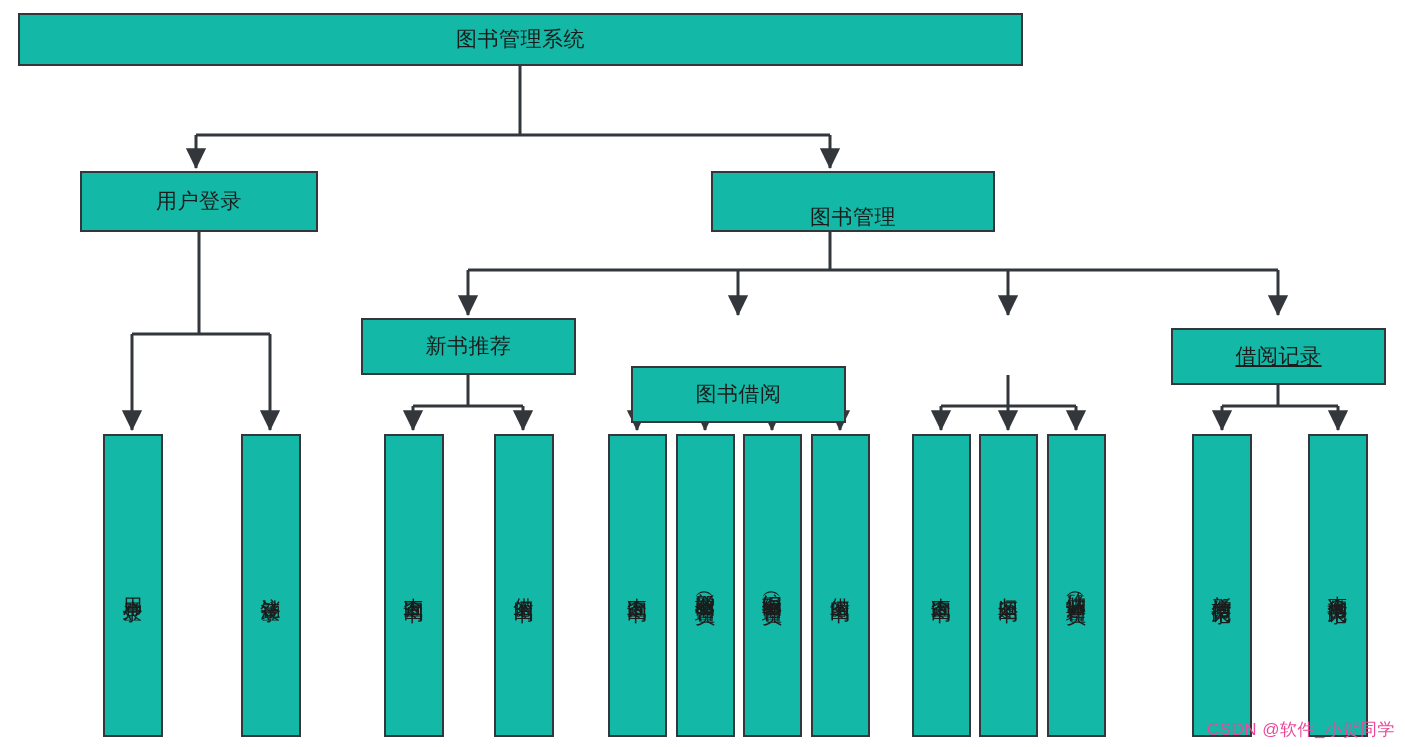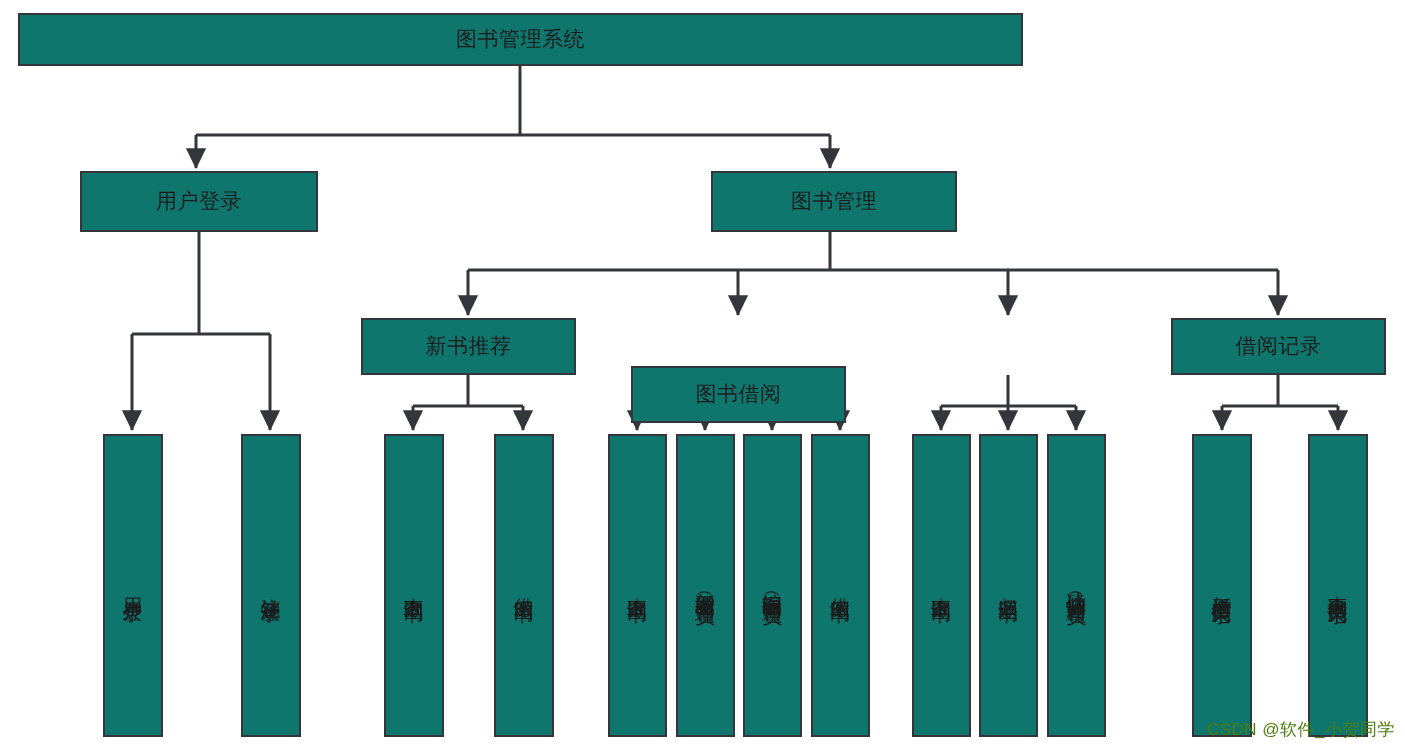--- a/index.html
+++ b/index.html
@@ -22,21 +22,21 @@
   svg#edges {
     position: absolute;
     left: 0;
     top: 0;
     width: 1405px;
     height: 747px;
   }
   .node {
     position: absolute;
     box-sizing: border-box;
-    background: #0f766e;
+    background: #14b8a6;
     border: 2px solid #33373b;
     display: flex;
     align-items: center;
     justify-content: center;
     color: #1c1c1c;
     z-index: 2;
   }
   .node .label {
     display: block;
     text-align: center;
@@ -57,21 +57,21 @@
     font-size: 20px;
     letter-spacing: 2px;
     line-height: 1.0;
     white-space: nowrap;
   }
   #watermark {
     position: absolute;
     right: 10px;
     bottom: 6px;
     font-size: 17px;
-    color: #4d7c0f;
+    color: #ec4899;
     z-index: 5;
     white-space: nowrap;
     letter-spacing: 0.5px;
   }
 </style>
 </head>
 <body>
 
 <div id="diagram-root">
 
@@ -128,31 +128,31 @@
     </g>
   </svg>
 
   <div class="node horiz" style="left:18px; top:13px; width:1005px; height:53px;">
     <span class="label">图书管理系统</span>
   </div>
 
   <div class="node horiz" style="left:80px; top:171px; width:238px; height:61px;">
     <span class="label">用户登录</span>
   </div>
-  <div class="node horiz" style="left:711px; top:171px; width:246px; height:61px;">
+  <div class="node horiz" style="left:711px; top:171px; width:284px; height:61px;align-items:flex-end;">
     <span class="label">图书管理</span>
   </div>
 
   <div class="node horiz" style="left:361px; top:318px; width:215px; height:57px;">
     <span class="label">新书推荐</span>
   </div>
   <div class="node horiz" style="left:631px; top:318px; width:215px; height:57px;margin-top:48px;">
     <span class="label">图书借阅</span>
   </div>
-  <div class="node horiz" style="left:1171px; top:318px; width:215px; height:57px;">
+  <div class="node horiz" style="left:1171px; top:328px; width:215px; height:57px;text-decoration:underline;">
     <span class="label">借阅记录</span>
   </div>
 
   <div class="node vert" style="left:103px; top:434px; width:60px; height:303px;">
     <span class="label">用户登录</span>
   </div>
   <div class="node vert" style="left:241px; top:434px; width:60px; height:303px;">
     <span class="label">注销登录</span>
   </div>
 

